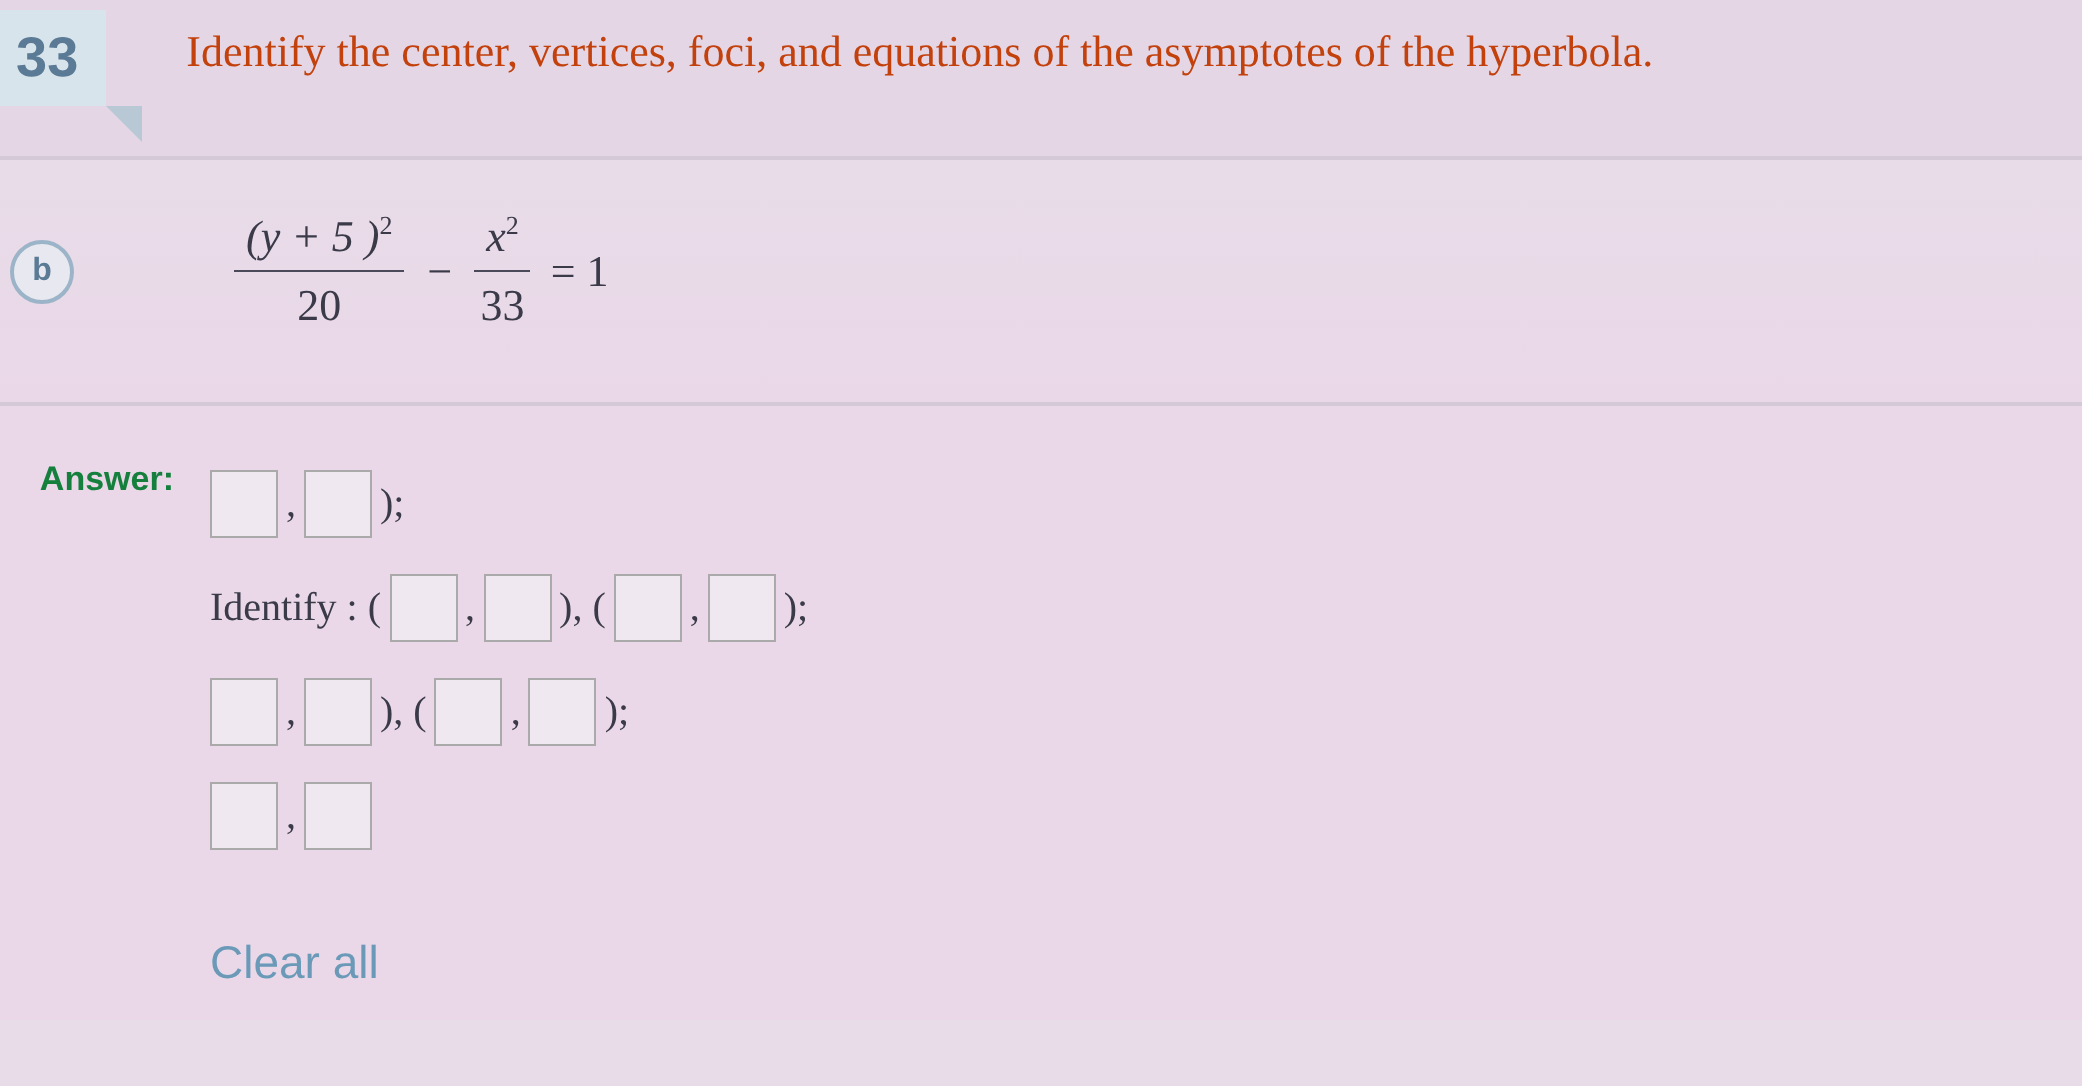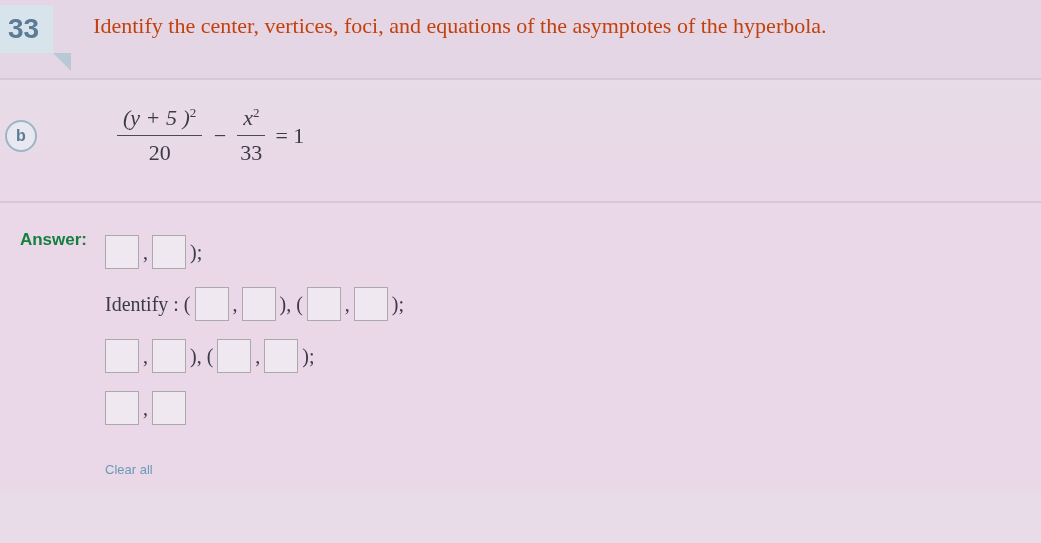--- a/index.html
+++ b/index.html
@@ -129,21 +129,21 @@
       display: inline-block;
       width: 34px;
       height: 34px;
       border: 1.5px solid #aaa;
       background: #f0e8f0;
       vertical-align: middle;
     }
     .clear-all {
       color: #6b9ab8;
       font-family: Arial, sans-serif;
-      font-size: 13px;
+      font-size: 23px;
       margin-top: 18px;
       display: inline-block;
       cursor: pointer;
     }
   </style>
 </head>
 <body>
 
 <div class="header-row">
   <div class="question-number">

